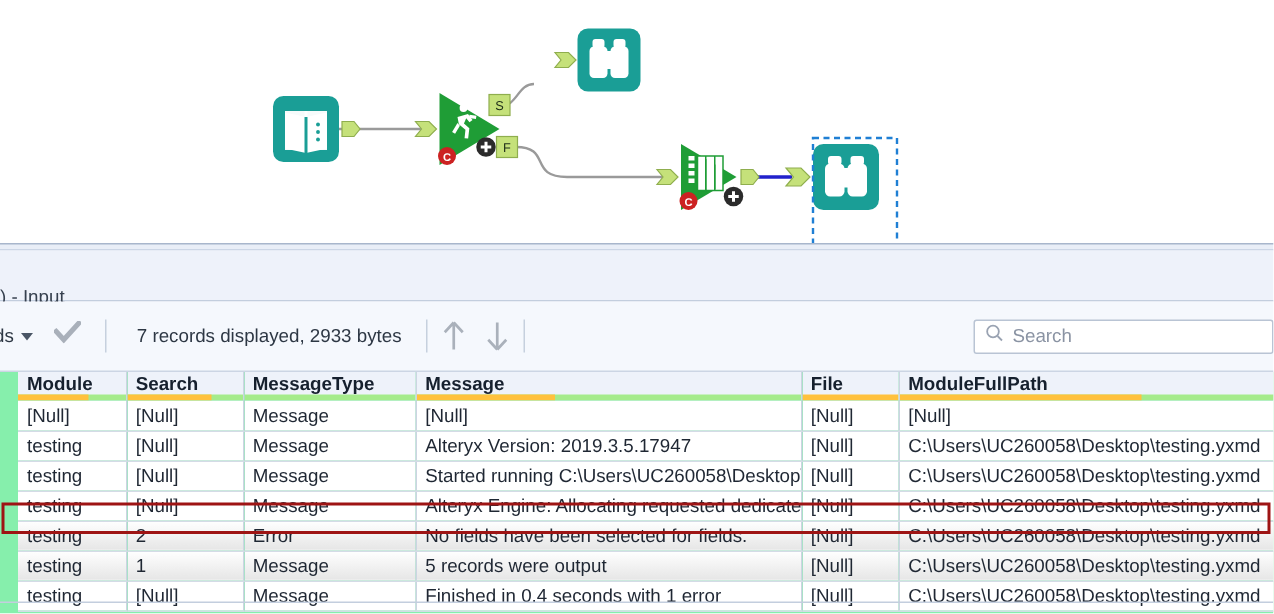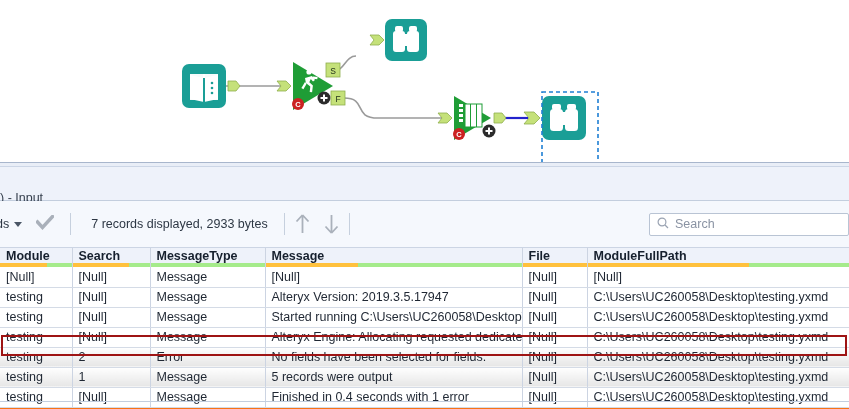--- a/index.html
+++ b/index.html
@@ -82,22 +82,23 @@
     border: 0; outline: 0; background: transparent;
     font-family: "Liberation Sans", sans-serif;
     font-size: 12.5px; color: #2d3744; width: 160px; padding: 0;
   }
   .search-input::placeholder { color: #8a93a3; }
 
   
   .grid {
     position: absolute; left: 0; top: 248px;
     width: 849px; height: 161px;
-    background: #f97316;
+    background: #86efac;
     overflow: hidden;
+    padding-left: 12px;
   }
   table.tbl { border-collapse: collapse; table-layout: fixed; width: 849px; }
   table.tbl th, table.tbl td {
     padding: 0 6px;
     font-size: 12.5px;
     font-weight: normal;
     text-align: left;
     color: #1f2733;
     white-space: nowrap;
     overflow: hidden;

